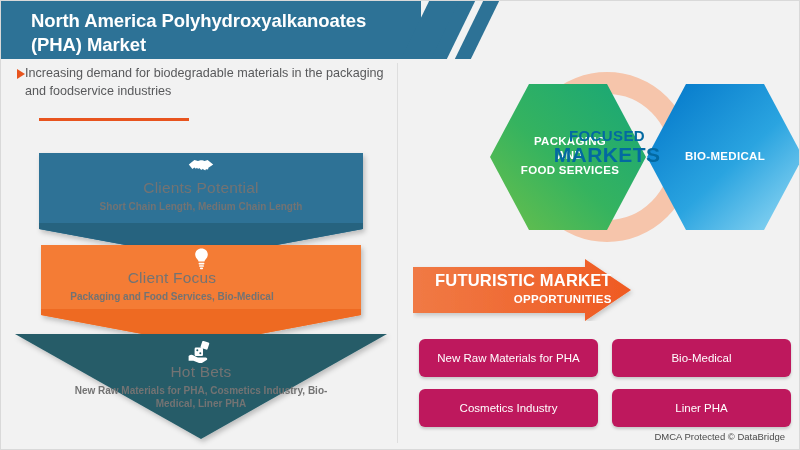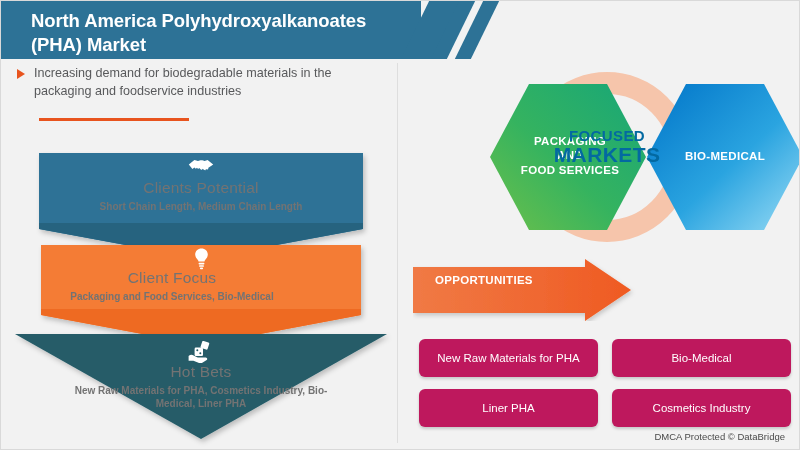--- a/index.html
+++ b/index.html
@@ -52,21 +52,20 @@
     letter-spacing: -0.1px;
     z-index: 5;
   }
 
   
   .subtitle-row {
     position: absolute;
     left: 16px; top: 64px;
     width: 370px;
     display: flex;
-    gap: 9px;
   }
   .bullet-tri {
     width: 0; height: 0;
     margin-top: 4px;
     border-left: 8px solid #e8541e;
     border-top: 5.5px solid transparent;
     border-bottom: 5.5px solid transparent;
     flex: 0 0 auto;
   }
   .subtitle-text {
@@ -322,26 +321,27 @@
           <stop offset="0%" stop-color="#f07a45"></stop>
           <stop offset="100%" stop-color="#ef5a22"></stop>
         </linearGradient>
         <filter id="ash" x="-10%" y="-20%" width="130%" height="160%">
           <feDropShadow dx="1.5" dy="2.5" stdDeviation="2" flood-color="#000" flood-opacity="0.18"></feDropShadow>
         </filter>
       </defs>
       <polygon filter="url(#ash)" points="0,8 172,8 172,0 218,31 172,62 172,54 0,54" fill="url(#gArrow)"></polygon>
     </svg>
     <div class="arrow-text">
+      <div class="arrow-l1">FUTURISTIC MARKET</div>
       <div class="arrow-l2">OPPORTUNITIES</div>
     </div>
   </div>
 
   <div class="cards">
     <div class="card">New Raw Materials for PHA</div>
     <div class="card">Bio-Medical</div>
+    <div class="card">Cosmetics Industry</div>
     <div class="card">Liner PHA</div>
-    <div class="card">Cosmetics Industry</div>
   </div>
 
   <div class="footer">DMCA Protected © DataBridge</div>
 
 </div>
 
 </body></html>

